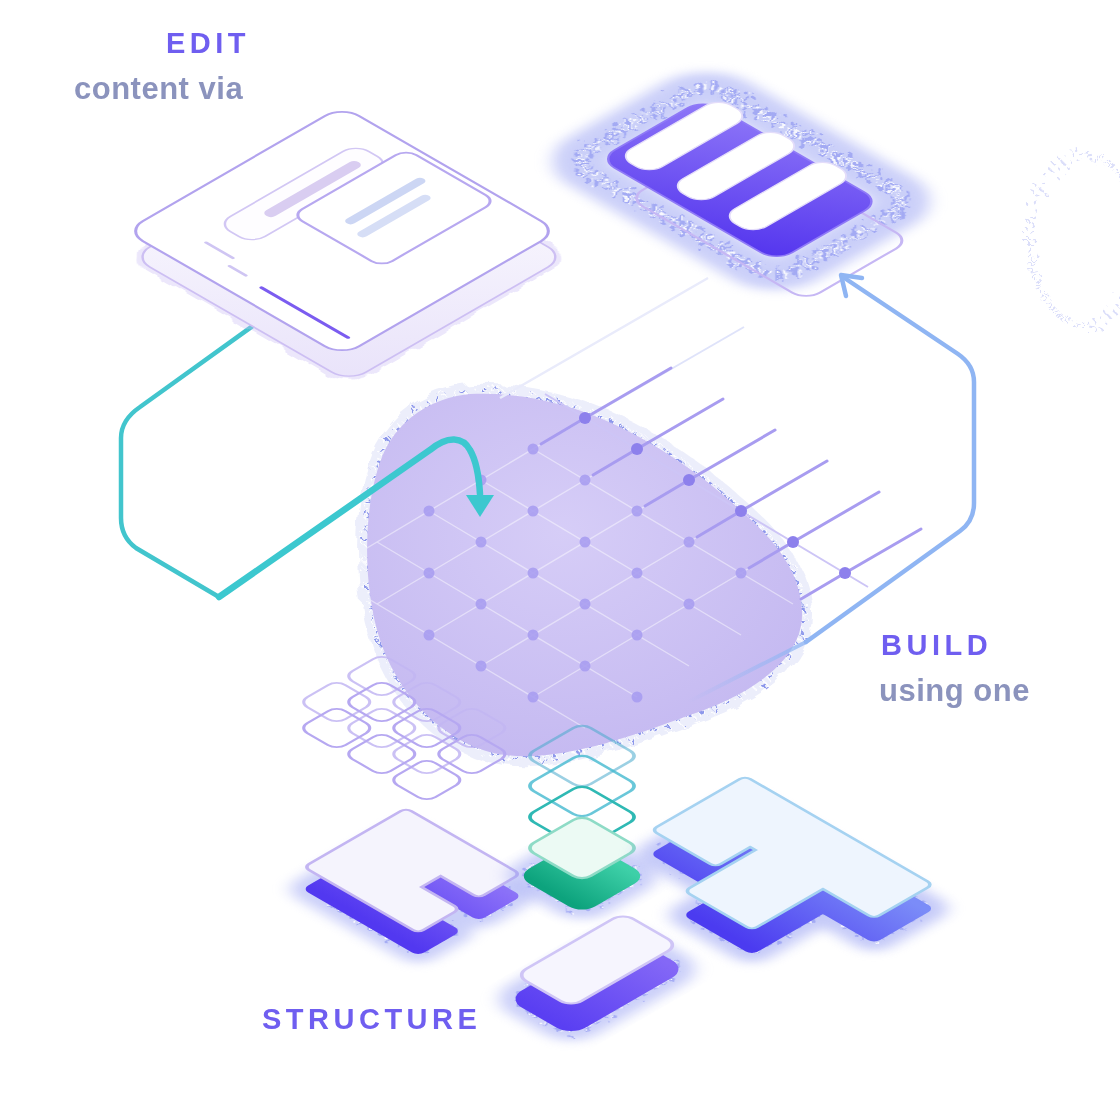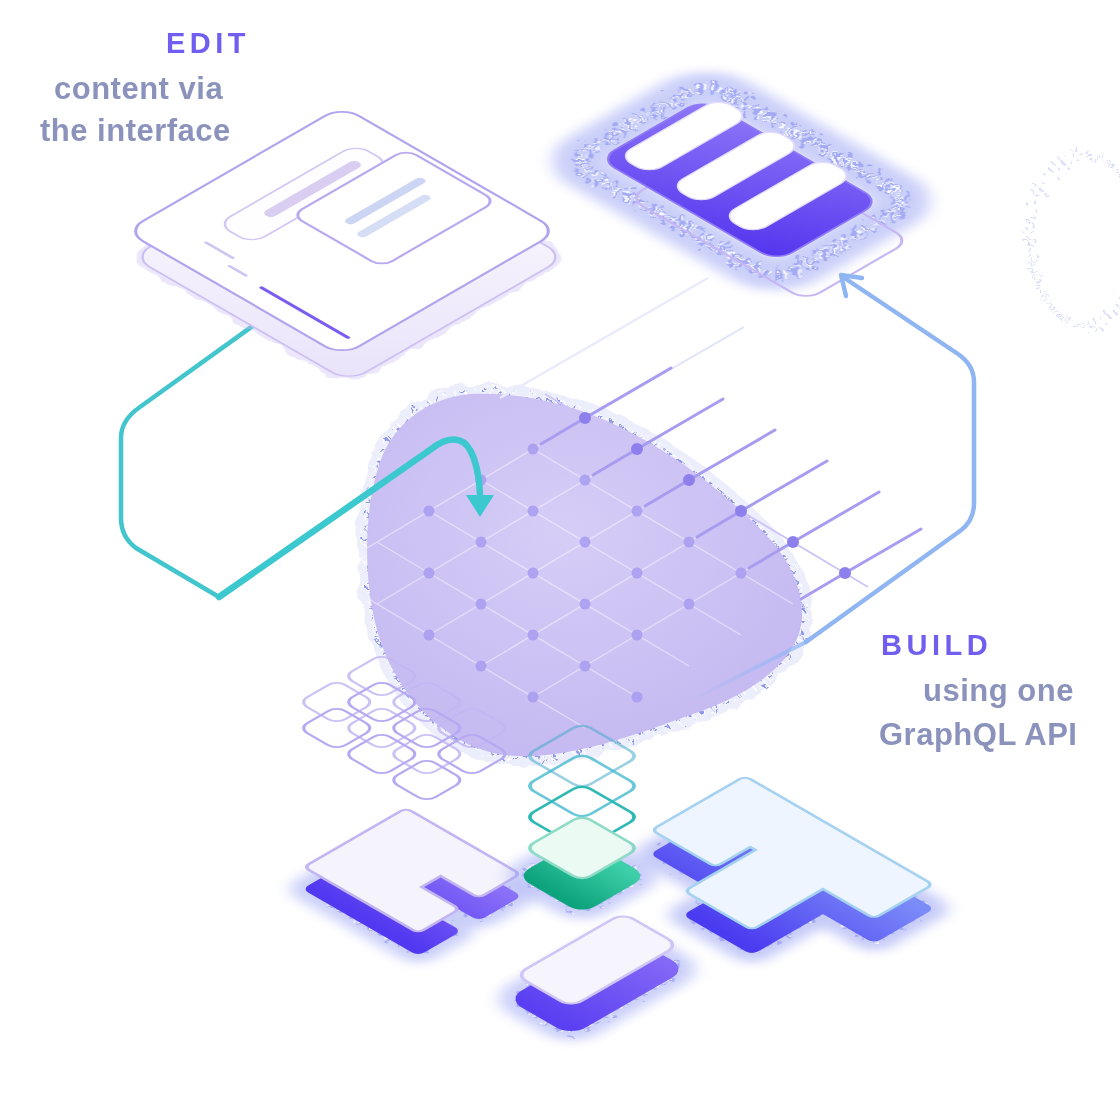--- a/index.html
+++ b/index.html
@@ -252,21 +252,20 @@
       <path d="M0,0 H205 V56 H146 V138 H80 V56 H62 V96 H0 Z" fill="url(#gradBlueT)" stroke="url(#gradBlueT)" stroke-width="14" stroke-linejoin="round"></path>
     </g>
     <g transform="matrix(0.866,0.5,-0.866,0.5,745,782)">
       <path d="M0,0 H205 V56 H146 V138 H80 V56 H62 V96 H0 Z" fill="none" stroke="#a5d2f1" stroke-width="15" stroke-linejoin="round"></path>
       <path d="M0,0 H205 V56 H146 V138 H80 V56 H62 V96 H0 Z" fill="#eef5fe" stroke="#eef5fe" stroke-width="9" stroke-linejoin="round"></path>
     </g>
   </g>
 </svg>
 
 <div class="label label-heading" style="left:166px;top:28px;">EDIT</div>
-<div class="label label-body" style="left:54px;top:72px;">content via</div>
-<div class="label label-body" style="left:40px;top:114px;">the interface</div>
+<div class="label label-body" style="left:74px;top:72px;">content via</div>
 
 <div class="label label-heading" style="left:881px;top:630px;text-align:right;">BUILD</div>
-<div class="label label-body" style="left:879px;top:674px;margin-left:44px;">using one</div>
-<div class="label label-body" style="left:879px;top:718px;">GraphQL API</div>
-
+<div class="label label-body" style="left:879px;top:674px;">using one</div>
+
+<div class="label label-heading" style="left:262px;top:1004px;">STRUCTURE</div>
 
 </div>
 
 </body></html>

